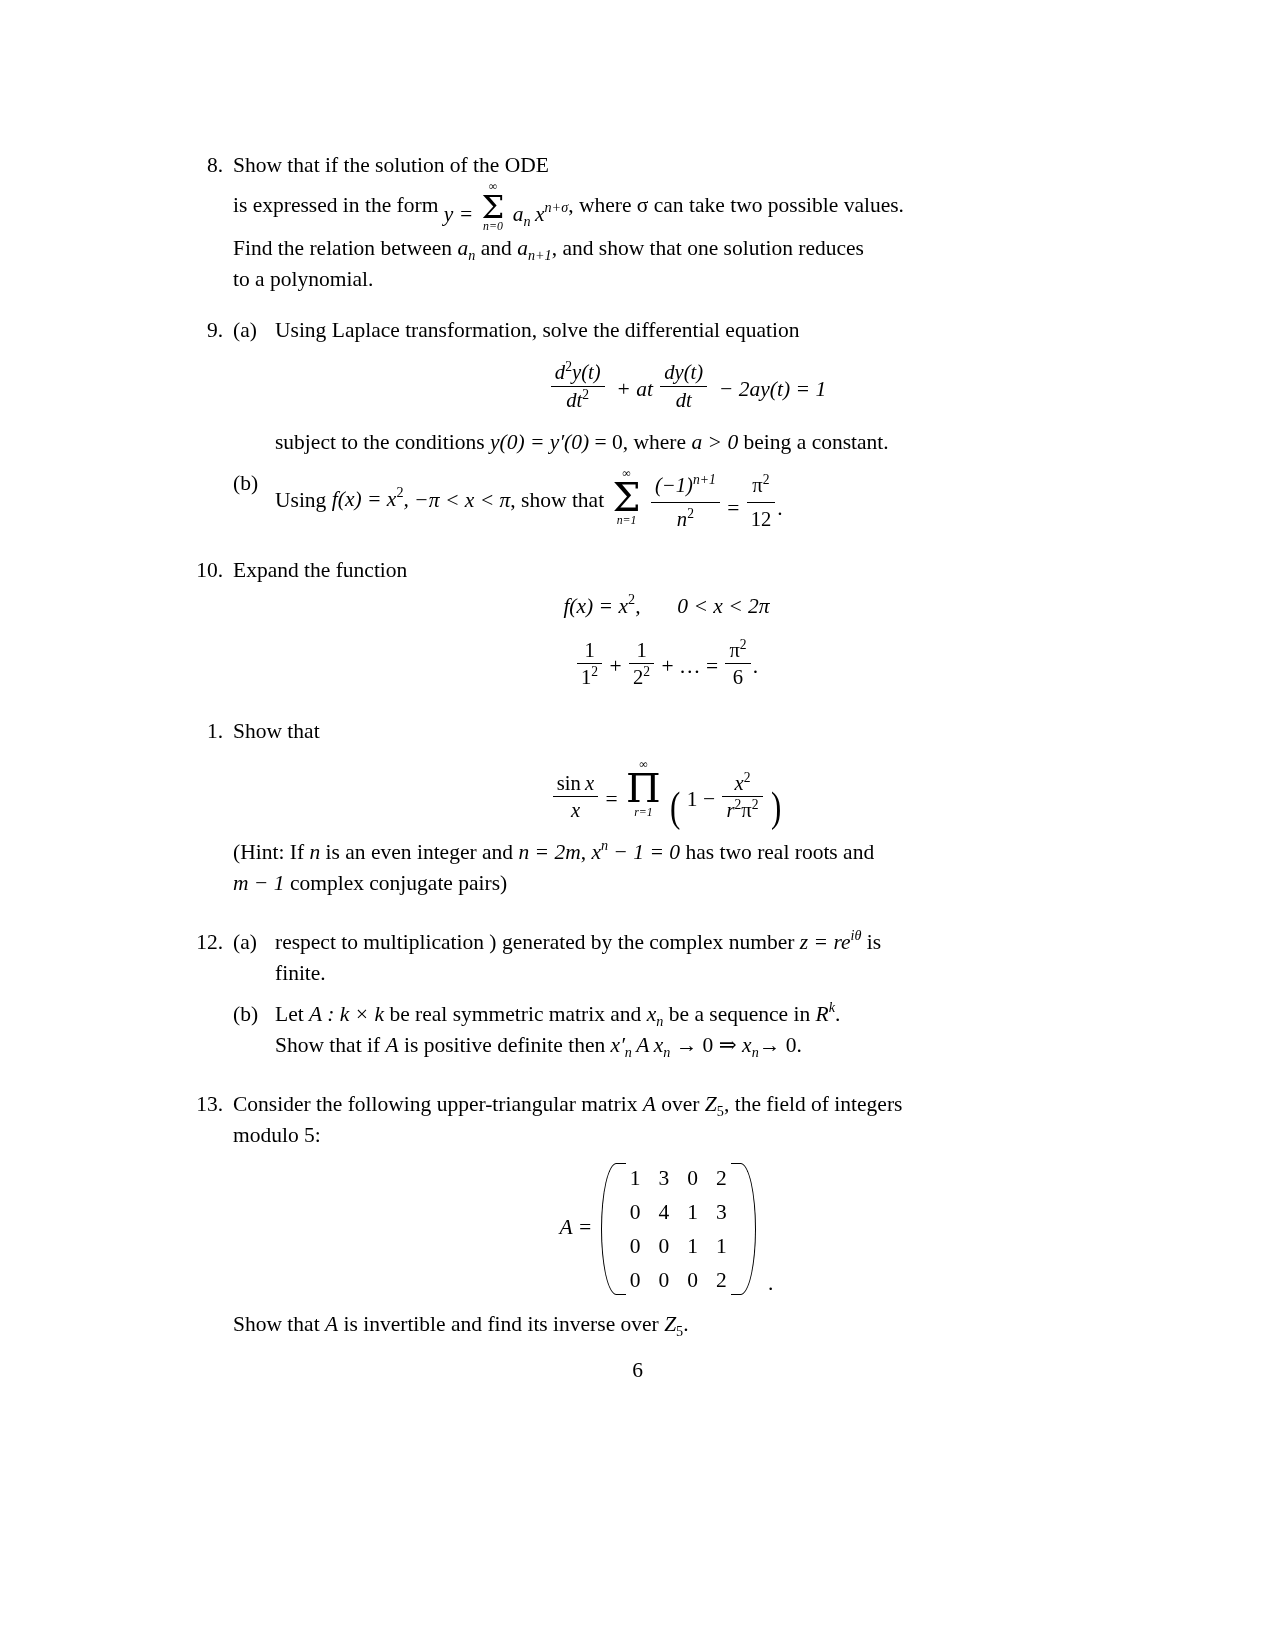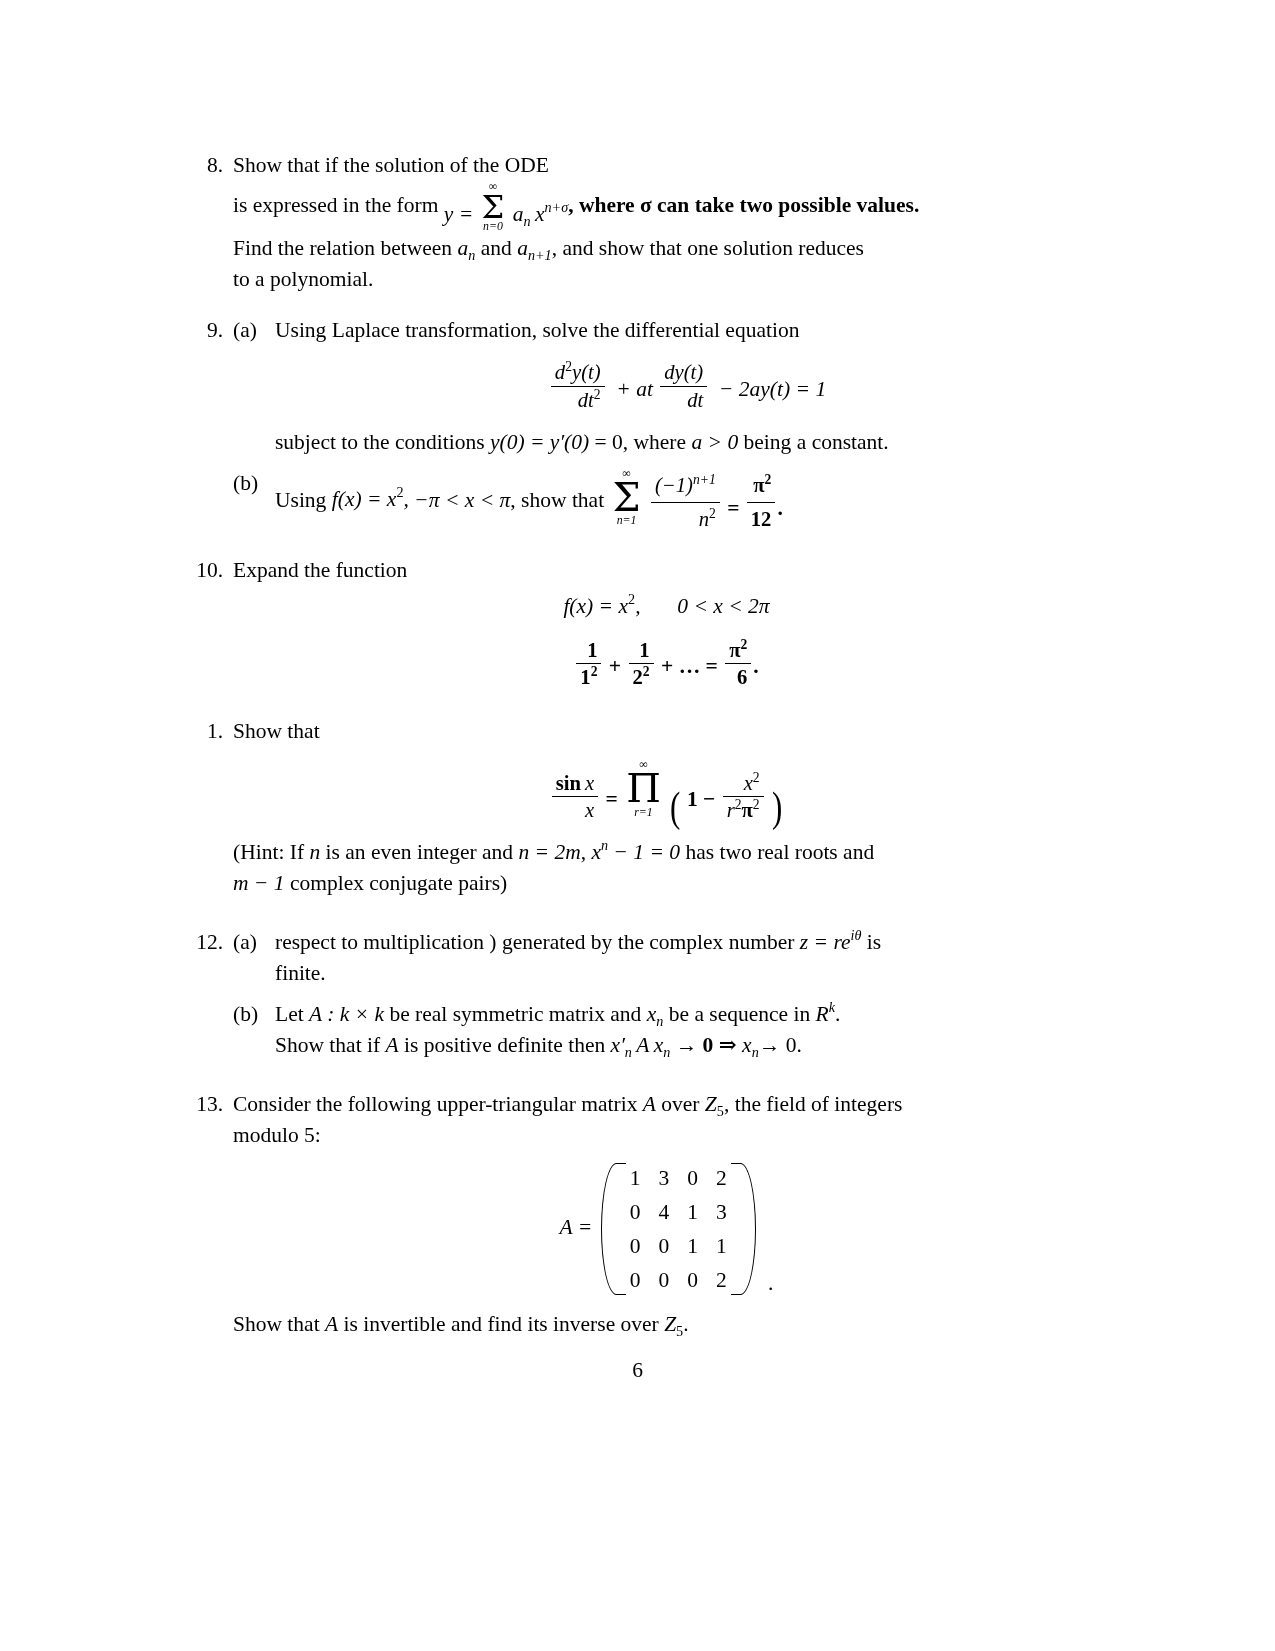--- a/index.html
+++ b/index.html
@@ -69,21 +69,21 @@
   .gap-sm { height: 10px; }
   .gap-md { height: 18px; }
   .gap-lg { height: 26px; }
 
   
   .math {
     font-family: "Liberation Serif", "DejaVu Serif", serif;
     font-style: italic;
     white-space: nowrap;
   }
-  .up { font-style: normal; font-weight: bold; }
+  .up { font-style: normal; }
   .eq-block {
     text-align: center;
     font-size: 21.5px;
     margin: 14px 0 14px 0;
     line-height: 1.2;
   }
   .eq-inline {
     display: inline-block;
     vertical-align: middle;
     white-space: nowrap;
@@ -95,21 +95,21 @@
     line-height: 0;
   }
   sup.s { vertical-align: 0.62em; }
   sub.s { vertical-align: -0.32em; }
   sup.sn, sub.sn { font-style: normal; }
 
   
   .frac {
     display: inline-block;
     vertical-align: -0.52em;
-    text-align: right;
+    text-align: center;
     white-space: nowrap;
     margin: 0 2px;
   }
   .frac > .num {
     display: block;
     padding: 0 4px 1px 4px;
     border-bottom: 1.3px solid #000;
     font-size: 0.96em;
   }
   .frac > .den {

